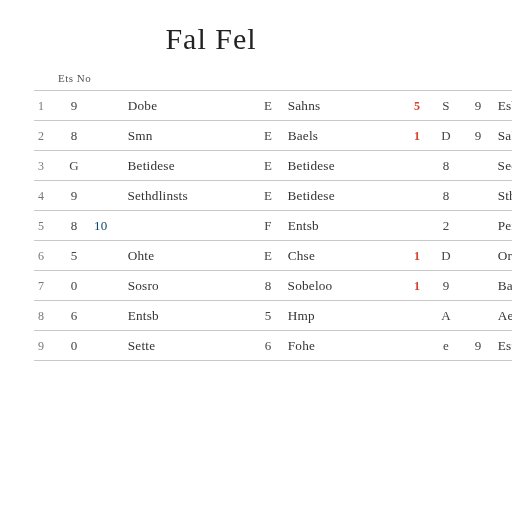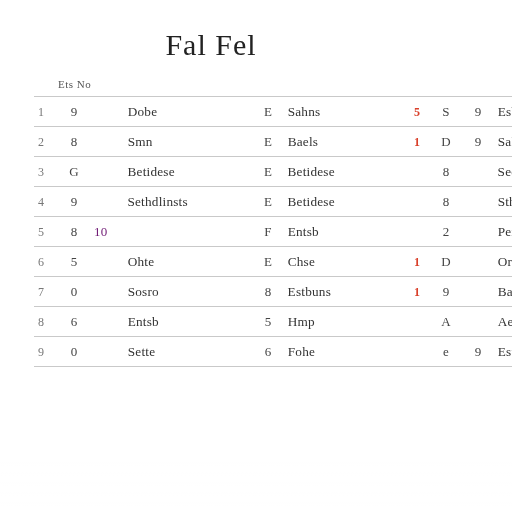--- a/index.html
+++ b/index.html
@@ -1,29 +1,29 @@
 <!DOCTYPE html>
 <html><head>
 <meta charset="utf-8">
 <style>
   html,body{margin:0;padding:0;width:512px;height:512px;background:#fff;font-family:Georgia,'Times New Roman',serif;color:#222}
-  .page{width:408px;height:512px;position:relative;box-sizing:border-box;padding:24px 20px 0 34px;filter:blur(.35px)}
+  .page{width:408px;height:512px;position:relative;box-sizing:border-box;padding:18px 20px 0 34px;filter:blur(.35px)}
   .title{text-align:center;font-size:30px;letter-spacing:1px;margin:4px 0 16px 0;font-weight:400}
   .headers{display:flex;font-size:11px;color:#555;margin:0 0 6px 24px;letter-spacing:.5px}
   .headers .h1{width:180px}
   .headers .h2{width:150px}
   .headers .h3{width:100px}
   table{border-collapse:collapse;width:100%;table-layout:fixed}
   tr{border-top:1px solid #c9c9c9}
   tr:last-child{border-bottom:1px solid #c9c9c9}
   td{padding:7px 4px 6px 4px;font-size:13px;letter-spacing:.2px;color:#333;white-space:nowrap;overflow:hidden}
   td .blur{filter:blur(.6px);display:inline-block;transform:scaleX(1.02)}
   .c-idx{width:16px;color:#777;font-size:12px}
   .c-a{width:24px;text-align:center;color:#444;filter:blur(.4px)}
-  .c-b{width:26px;text-align:left;color:#701a75;filter:blur(.4px)}
+  .c-b{width:26px;text-align:left;color:#0c4a6e;filter:blur(.4px)}
   .c-name1{width:120px}
   .c-c{width:24px;text-align:center;color:#444;filter:blur(.4px)}
   .c-name2{width:112px}
   .c-flag{width:18px;text-align:center;font-size:12px;font-weight:600}
   .c-d{width:24px;text-align:center;color:#444;filter:blur(.4px)}
   .c-e{width:24px;text-align:center;color:#444;filter:blur(.4px)}
   .c-name3{width:90px}
   .red{color:#d9402b}
   .fade{position:absolute;left:0;bottom:0;width:512px;height:50px;background:linear-gradient(to bottom,rgba(255,255,255,0),#fff)}
 </style>
@@ -109,21 +109,21 @@
           <td class="c-d">D</td>
           <td class="c-e"></td>
           <td class="c-name3"><span class="blur">Oree</span></td>
         </tr>
         <tr>
           <td class="c-idx">7</td>
           <td class="c-a">0</td>
           <td class="c-b"></td>
           <td class="c-name1"><span class="blur">Sosro</span></td>
           <td class="c-c">8</td>
-          <td class="c-name2"><span class="blur">Estbuns</span></td>
+          <td class="c-name2"><span class="blur">Sobeloo</span></td>
           <td class="c-flag red">1</td>
           <td class="c-d">9</td>
           <td class="c-e"></td>
           <td class="c-name3"><span class="blur">Baels</span></td>
         </tr>
         <tr>
           <td class="c-idx">8</td>
           <td class="c-a">6</td>
           <td class="c-b"></td>
           <td class="c-name1"><span class="blur">Entsb</span></td>

